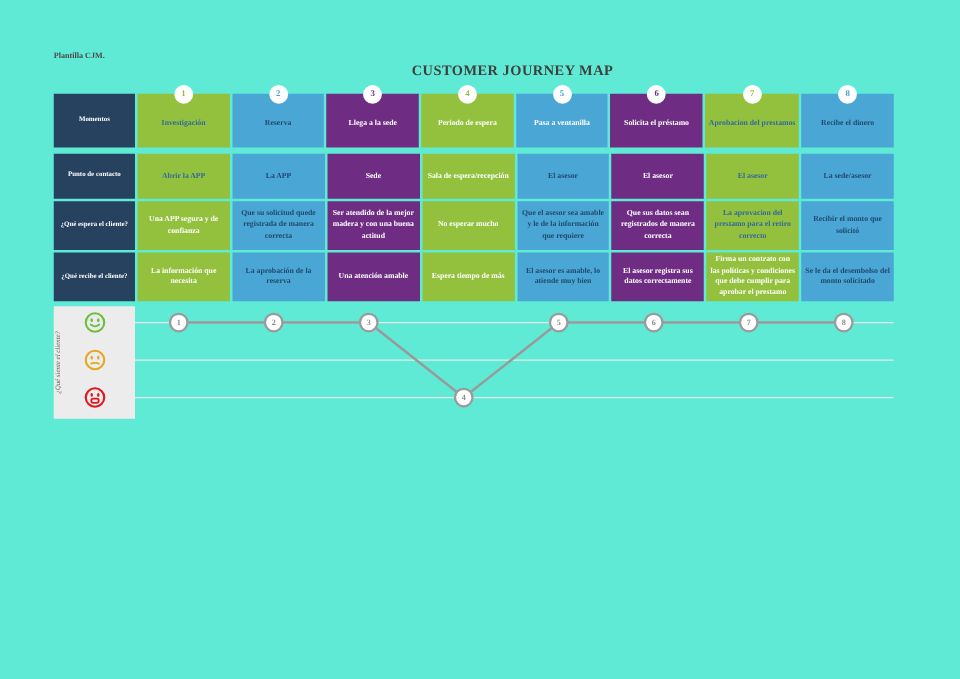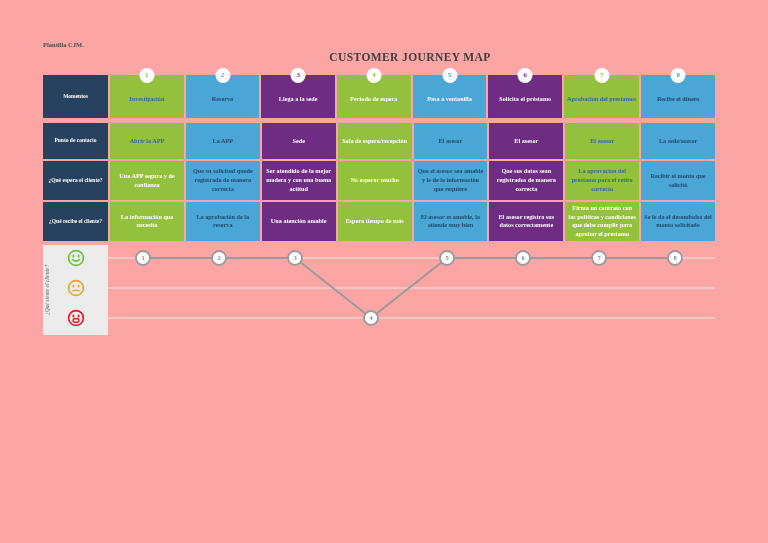--- a/index.html
+++ b/index.html
@@ -2,21 +2,21 @@
 <html style="--navy: #27425f; --green: #94c13d; --blue: #4aa7d5; --purple: #6e2d83; --fg_dark: #31699c; --fg_navy: #20496e; --line: #9a9a9a; --grid: #e7e7e7; --happy: #6cbf3f; --neutral: #e5a823; --sad: #e0191f;"><head>
 <meta charset="utf-8">
 <style>
   :root{
     --navy:#27425f; --green:#94c13d; --blue:#4aa7d5; --purple:#6e2d83;
     --fg_dark:#31699c; --fg_navy:#20496e; --line:#9a9a9a; --grid:#e7e7e7;
     --happy:#6cbf3f; --neutral:#e5a823; --sad:#e0191f;
   }
   *{margin:0;padding:0;box-sizing:border-box;}
   body{background:#fff;font-family:"Liberation Serif","DejaVu Serif",serif;}
-  .page{position:relative;width:768px;height:543px;background:#fca5a5;overflow:hidden;}
+  .page{position:relative;width:768px;height:543px;background:#5eead4;overflow:hidden;}
 
   .doc-label{position:absolute;left:43px;top:41px;font-size:6.5px;font-weight:bold;color:#4a4a4a;}
   .page-title{position:absolute;left:0;top:51px;width:820px;text-align:center;
     font-size:11.5px;font-weight:bold;letter-spacing:0.4px;color:#3f3f3f;}
 
   .row{position:absolute;left:43px;width:672px;display:grid;
        grid-template-columns:65px repeat(8,1fr);column-gap:2px;}
   .row-header{top:75px;height:43px;}
   .row-2{top:123px;height:36px;}
   .row-3{top:161px;height:39px;}

